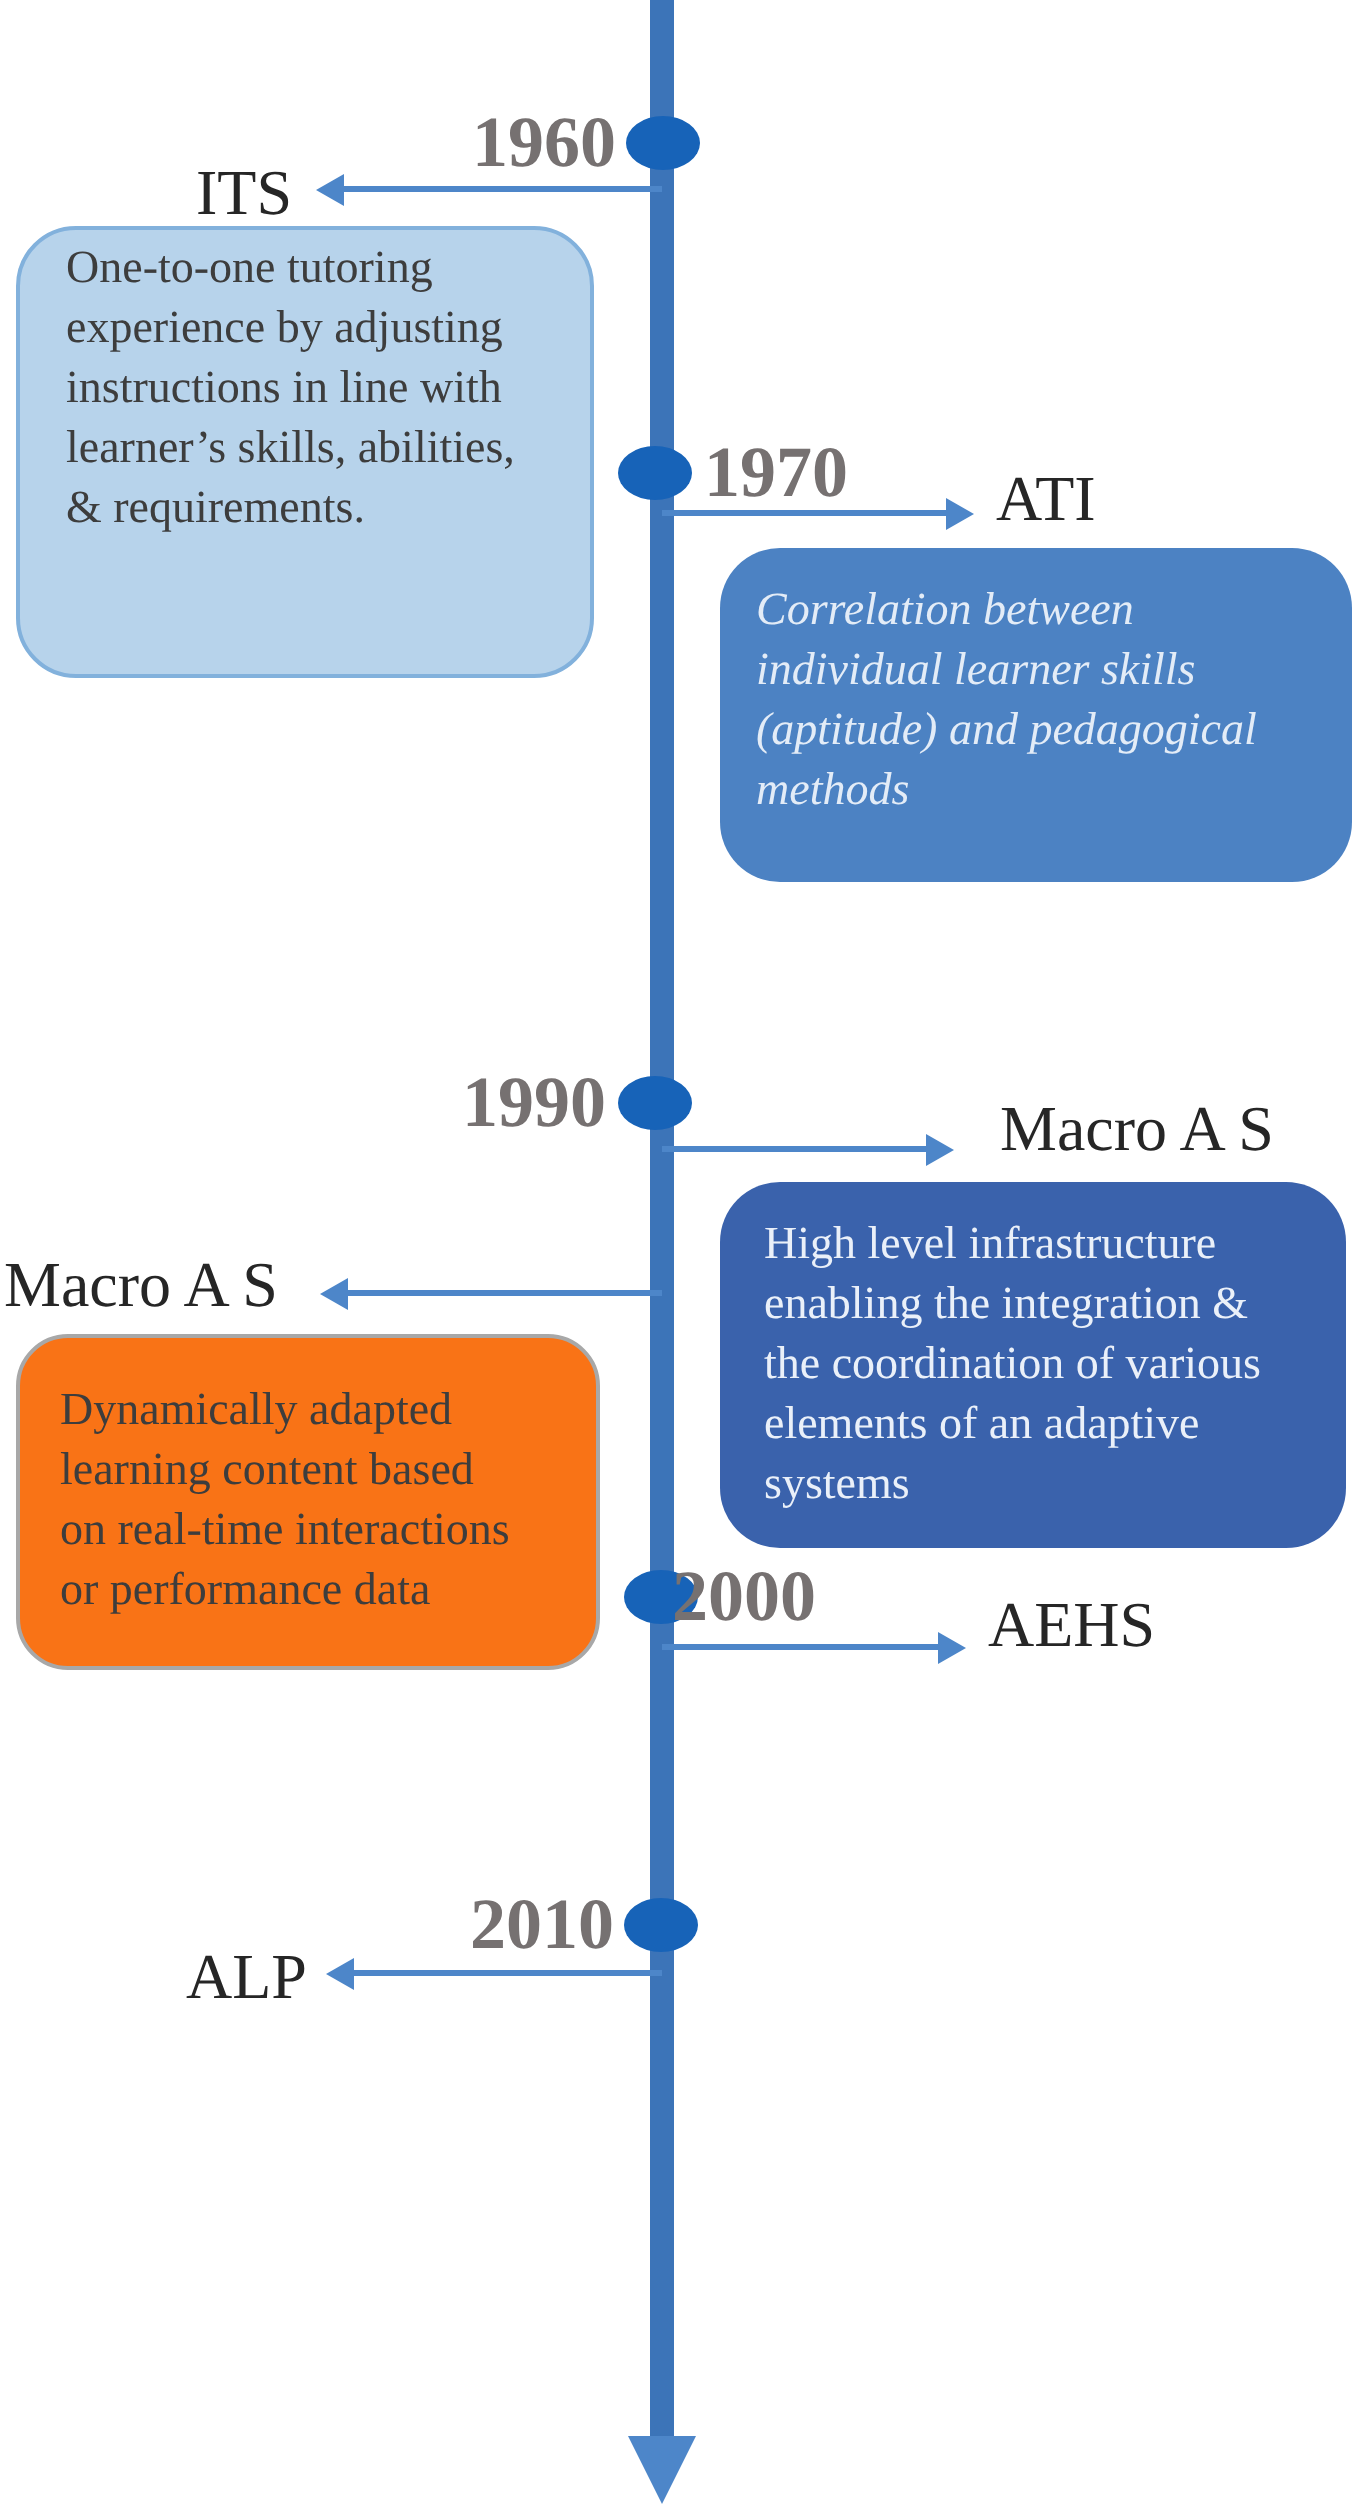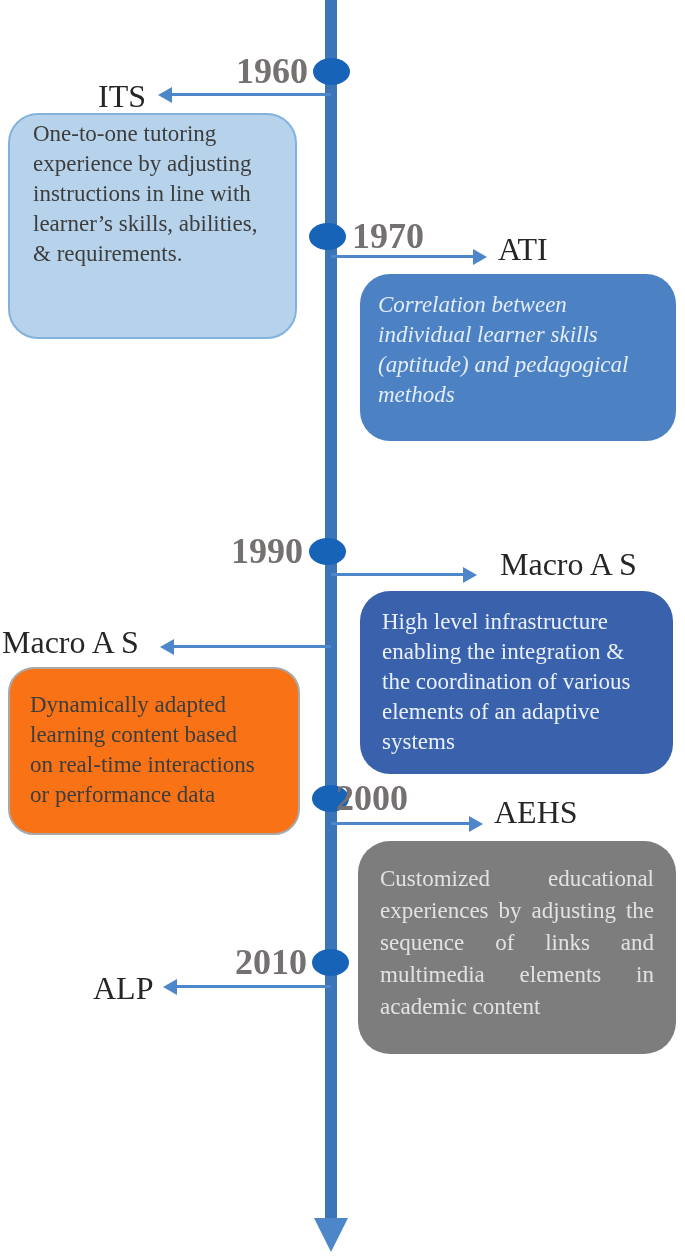--- a/index.html
+++ b/index.html
@@ -113,20 +113,19 @@
   <div class="box lines b-micro" style="background-color: #f97316; color: rgb(61, 61, 61);">Dynamically adapted
 learning content based
 on real-time interactions
 or performance data</div>
 
   <div class="dot d-2000"></div>
   <div class="year y-2000">2000</div>
   <div class="abar a-aehs"></div>
   <div class="ahead ahead-right ah-aehs"></div>
   <div class="elabel l-aehs">AEHS</div>
-  <div class="box just b-aehs" style="background-color: rgb(125, 125, 125); color: rgb(226, 226, 226);">Customized educational experiences by adjusting the sequence of links and multimedia elements in academic content</div>
 
   <div class="dot d-2010"></div>
   <div class="year y-2010">2010</div>
   <div class="abar a-alp"></div>
   <div class="ahead ahead-left ah-alp"></div>
   <div class="elabel l-alp">ALP</div>
 </div>
 
 </body></html>

